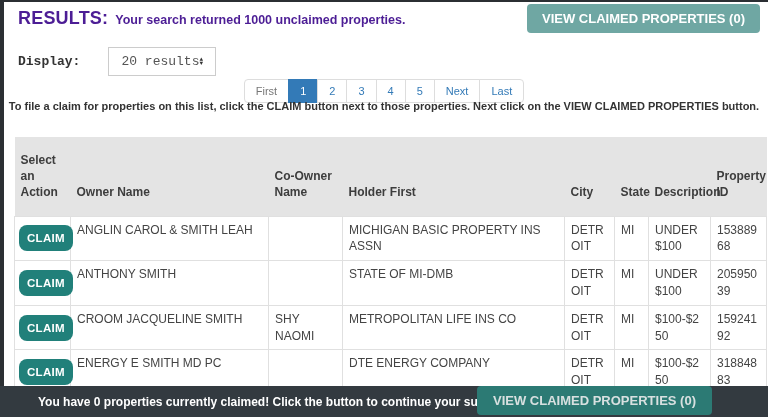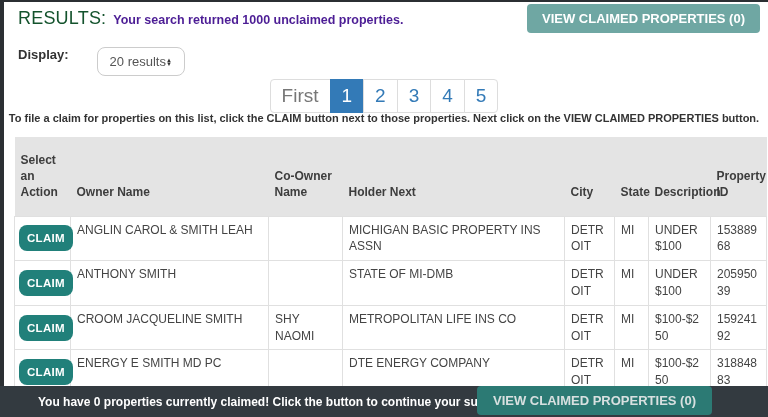--- a/index.html
+++ b/index.html
@@ -9,52 +9,52 @@
     background:#ffffff;
     position:relative;
     overflow:hidden;
     color:#333;
   }
   .frame-top { position:absolute; top:0; left:0; width:100%; height:2px; background:#2b2f33; }
   .frame-left { position:absolute; top:0; left:0; width:4px; height:100%; background:#2b2f33; }
 
   
   .results-header { position:absolute; top:8px; left:18px; display:flex; align-items:baseline; }
-  .results-title { font-size:18px; font-weight:normal; color:#14532d; letter-spacing:0.2px; }
+  .results-title { font-size:18px; font-weight:bold; color:#4c1d95; letter-spacing:0.2px; }
   .results-subtitle { font-size:12.5px; font-weight:bold; color:#4c1d95; margin-left:7px; }
   .btn-teal-light {
     position:absolute; top:4px; right:8px;
     background:#6fa7a3; color:#ffffff; border:none; border-radius:4px;
     font-family:"Liberation Sans",sans-serif;
     font-weight:bold; font-size:13px; padding:7px 15px; cursor:pointer;
   }
 
   
-  .display-row { position:absolute; top:47px; left:18px; display:flex; align-items:flex-start; }
+  .display-row { position:absolute; top:47px; left:18px; display:flex; align-items:center;font-family:Liberation Mono, monospace; }
   .display-label { font-size:13px; font-weight:bold; color:#333; margin-right:28px; }
   .display-select {
     display:flex; align-items:center; 
-    border:1px solid #cccccc; border-radius:8px;
+    border:1px solid #cccccc; border-radius:0;
     padding:6px 12px; font-size:13px; color:#555; background:#fff; cursor:pointer;
   }
   .sel-arrows { display:flex; flex-direction:column; font-size:6px; line-height:4px; color:#333; }
 
   
   .pagination { position:absolute; top:79px; left:0; width:100%; display:flex; justify-content:center; }
   .pagination a {
-    display:block; padding:5px 11px; font-size:19px; text-decoration:none;
+    display:block; padding:5px 11px; font-size:11px; text-decoration:none;
     background:#ffffff; border:1px solid #dddddd; margin-left:-1px; color:#337ab7; cursor:pointer;
   }
   .pagination a:first-child { border-top-left-radius:4px; border-bottom-left-radius:4px; margin-left:0; }
   .pagination a:last-child { border-top-right-radius:4px; border-bottom-right-radius:4px; }
   .pagination a.muted { color:#777777; }
   .pagination a.active { background:#337ab7; border-color:#337ab7; color:#ffffff; }
 
   
-  .instructions { position:absolute; top:112px; left:0; width:100%; text-align:center;
+  .instructions { position:absolute; top:100px; left:0; width:100%; text-align:center;
     font-size:11px; font-weight:bold; color:#333; }
 
   
   .results-table { position:absolute; top:137px; left:14px; width:748px;
     border-collapse:collapse; font-size:12px; table-layout:fixed; }
   .results-table th {
     background:#e4e4e4; color:#3d3d3d; font-weight:bold; text-align:left;
     vertical-align:bottom; padding:15px 6px; font-size:12px; line-height:1.35;
   }
   .results-table td {
@@ -104,41 +104,43 @@
   </div>
 </div>
 
 <nav class="pagination">
     <a class="muted">First</a>
     <a class="active">1</a>
     <a class="">2</a>
     <a class="">3</a>
     <a class="">4</a>
     <a class="">5</a>
+    <a class="">Next</a>
+    <a class="">Last</a>
   </nav>
 
 <div class="instructions">To file a claim for properties on this list, click the CLAIM button next to those properties. Next click on the VIEW CLAIMED PROPERTIES button.</div>
 
 <table class="results-table">
   <colgroup>
     <col style="width:56px">
       <col style="width:198px">
       <col style="width:74px">
       <col style="width:222px">
     <col style="width:50px">
       <col style="width:34px">
       <col style="width:62px">
       <col style="width:56px">
   </colgroup>
   <thead>
       <tr>
         <th>Select an Action</th>
         <th>Owner Name</th>
         <th>Co-Owner Name</th>
-        <th>Holder Next</th>
+        <th>Holder First</th>
         <th>City</th>
         <th>State</th>
         <th>Description</th>
         <th>Property ID</th>
       </tr>
     </thead>
   <tbody>
       <tr>
         <td class="action-cell"><button class="claim-btn">CLAIM</button></td>
         <td>ANGLIN CAROL &amp; SMITH LEAH</td>

